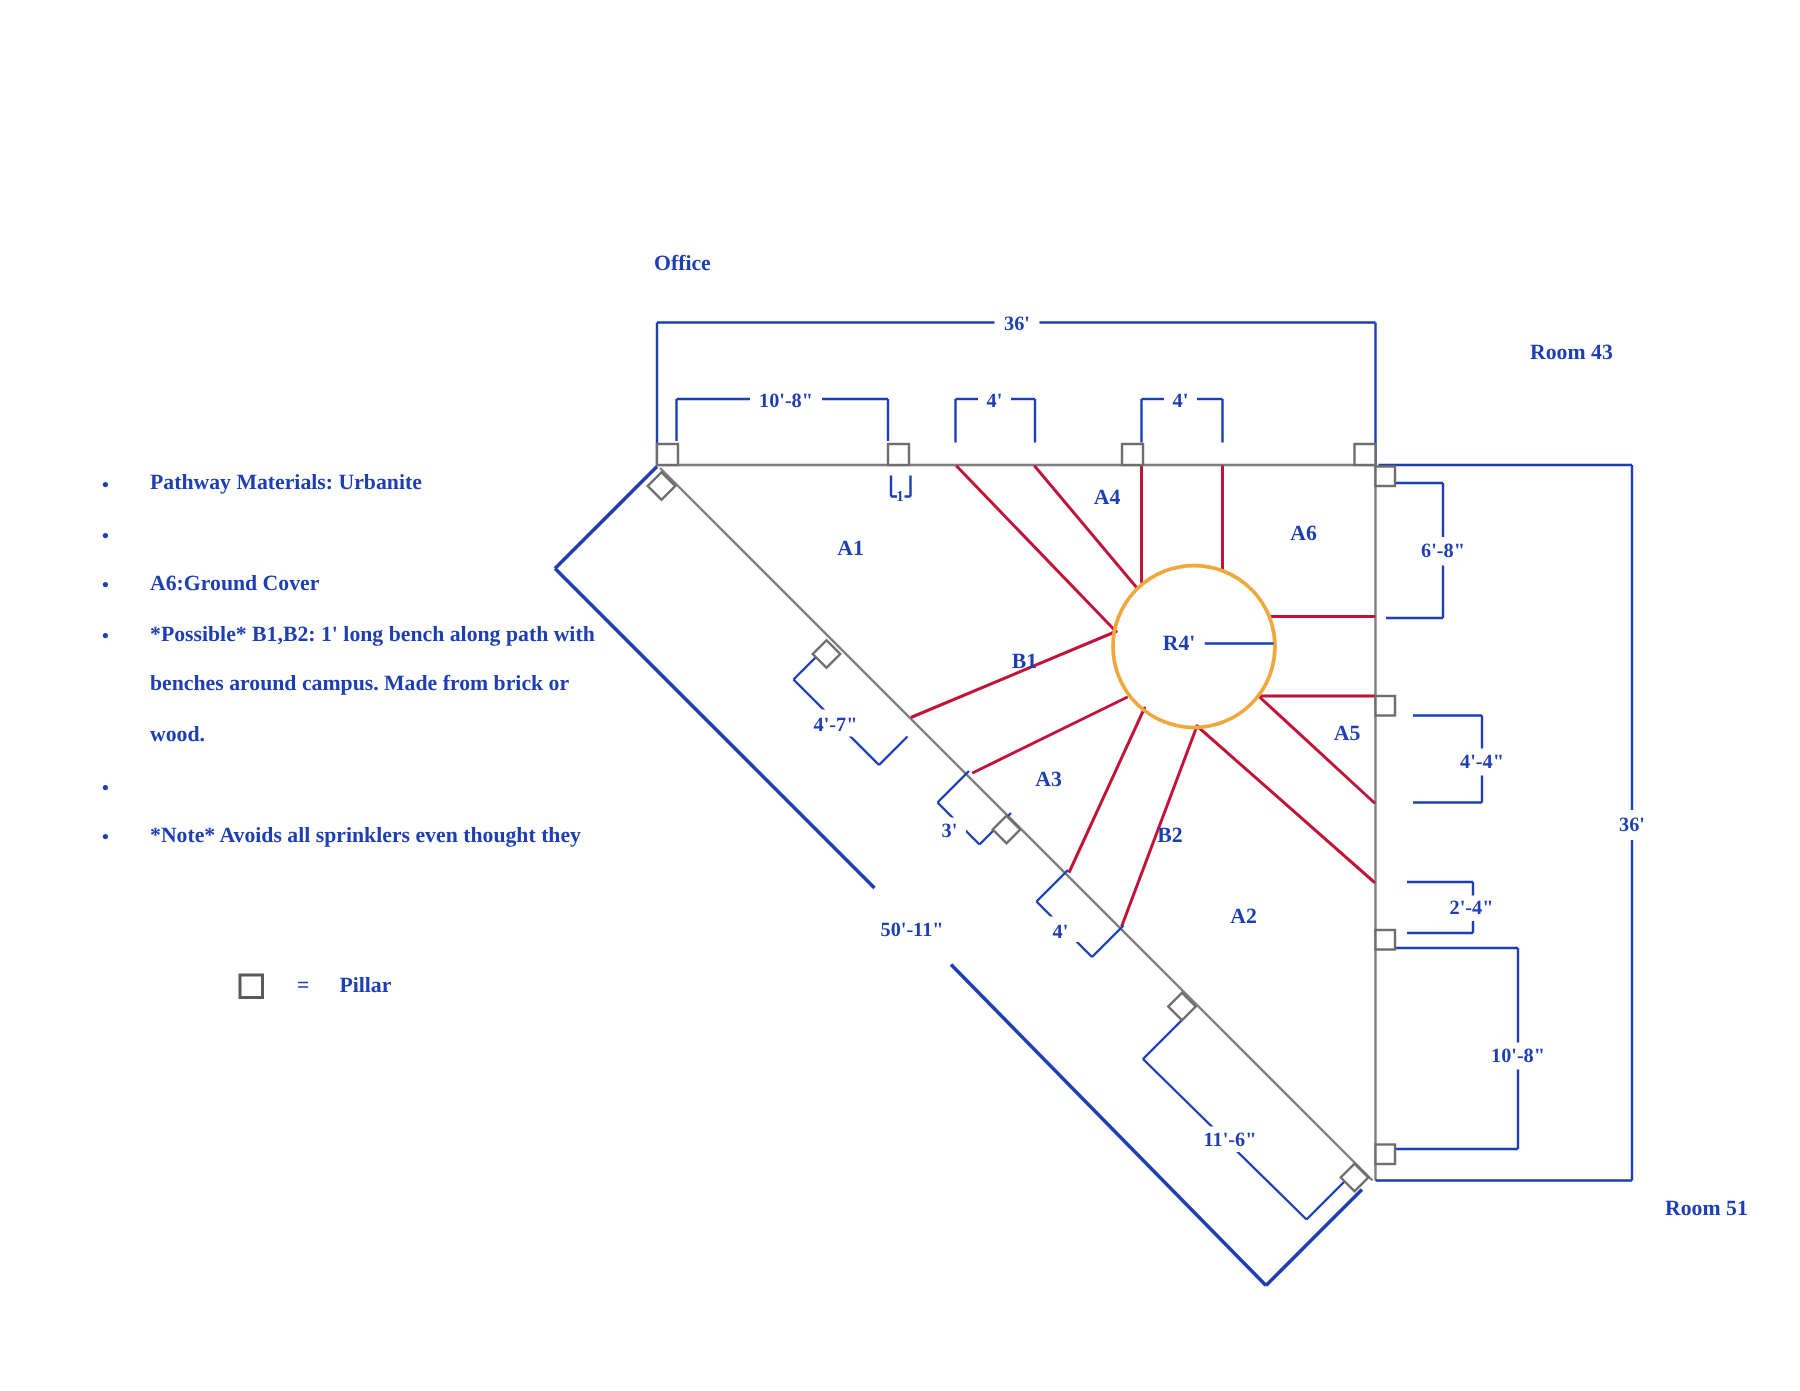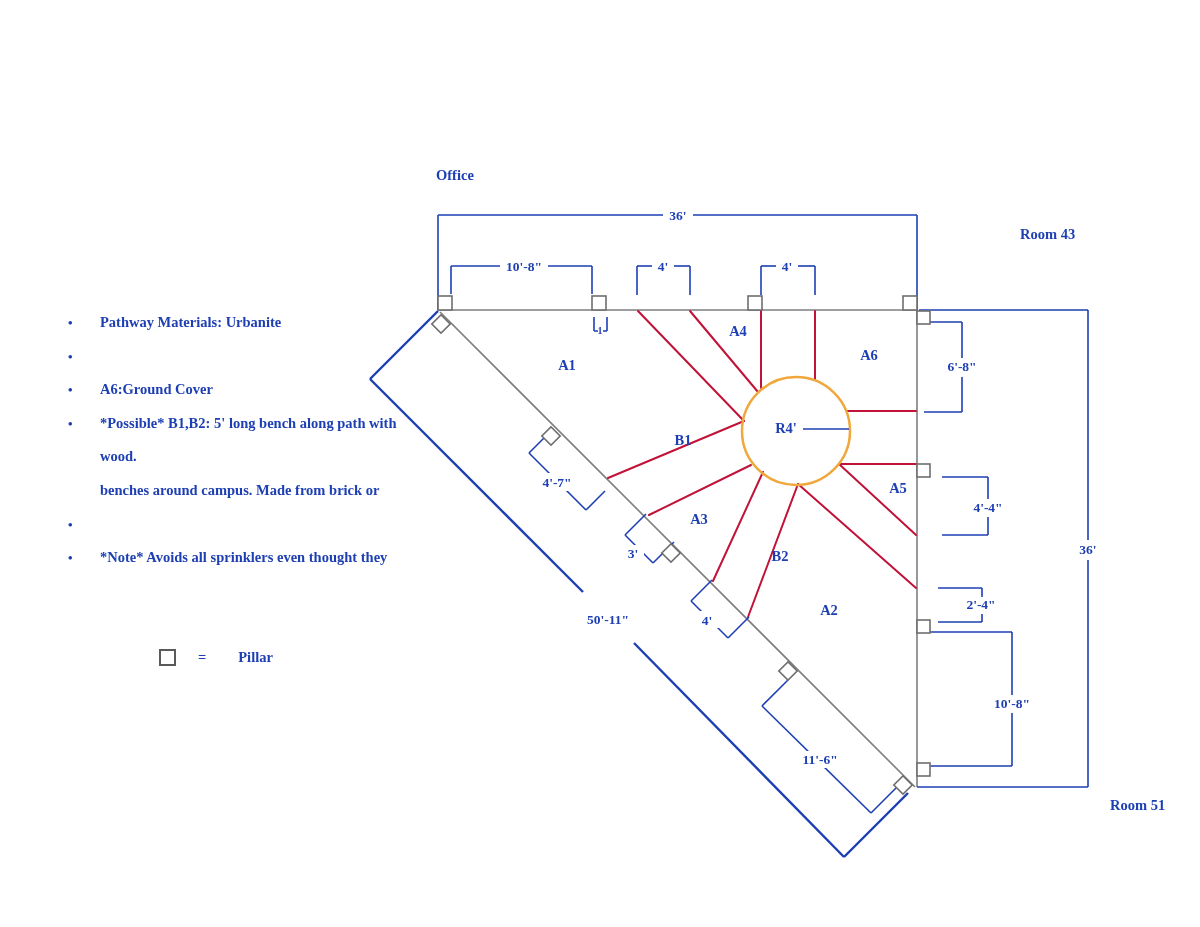--- a/index.html
+++ b/index.html
@@ -11,21 +11,21 @@
   .notes{position:absolute;left:68px;top:306px;width:360px;color:#1d3fb3;
          font-weight:bold;font-size:14.5px;line-height:33.6px;}
   .note{display:flex;}
   .note .dot{width:32px;flex:0 0 32px;font-size:13px;}
   .note .lines div{white-space:nowrap;}
   .legend{position:absolute;left:159px;top:649px;display:flex;align-items:center;
           color:#1d3fb3;font-weight:bold;font-size:14.5px;}
   .legend .sq{display:inline-block;width:13px;height:13px;border:2px solid #5a5a5a;
               background:#fff;}
   .legend .eq{margin-left:22px;}
-  .legend .lbl{margin-left:32px;}
+  .legend .lbl{margin-left:20px;}
   
   text{font-family:"Liberation Serif", serif;font-weight:bold;fill:#1d3fb3;}
   .dim{font-size:13.5px;text-anchor:middle;}
   .dim-sm{font-size:10px;text-anchor:middle;}
   .area{font-size:14.5px;text-anchor:middle;}
   .room{font-size:14.5px;text-anchor:start;}
   .lbg{fill:#ffffff;}
   .wall{stroke:#7e7e7e;stroke-width:1.6;fill:none;}
   .red{stroke:#c11238;stroke-width:2;fill:none;stroke-linecap:round;}
   .blue{stroke:#1d3fb3;stroke-width:1.6;fill:none;}
@@ -238,23 +238,23 @@
   </div>
   <div class="note">
     <span class="dot">•</span>
     <div class="lines">
           <div>A6:Ground Cover</div>
         </div>
   </div>
   <div class="note">
     <span class="dot">•</span>
     <div class="lines">
-      <div>*Possible* B1,B2: 5' long bench along path with</div>
+      <div>*Possible* B1,B2: 1' long bench along path with</div>
+      <div>benches around campus. Made from brick or</div>
       <div>wood.</div>
-      <div>benches around campus. Made from brick or</div>
     </div>
   </div>
   <div class="note">
     <span class="dot">•</span>
   </div>
   <div class="note">
     <span class="dot">•</span>
     <div class="lines">
       <div>*Note* Avoids all sprinklers even thought they</div>
     </div>

